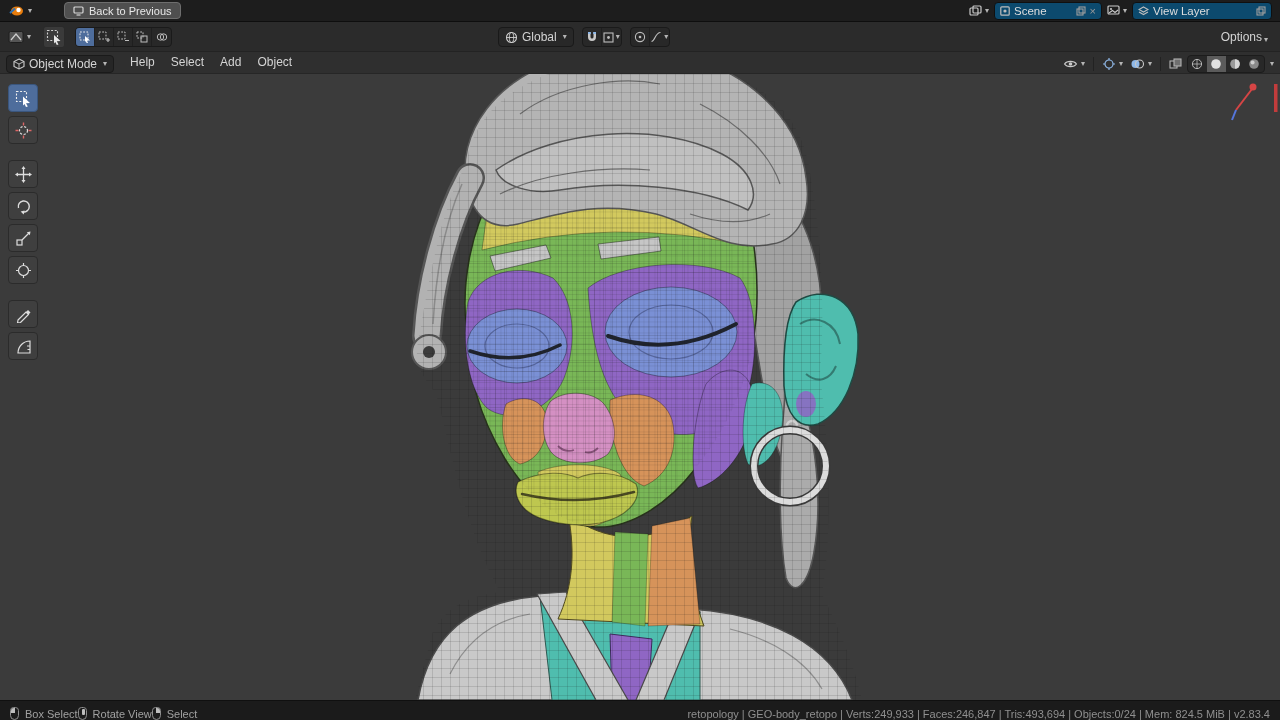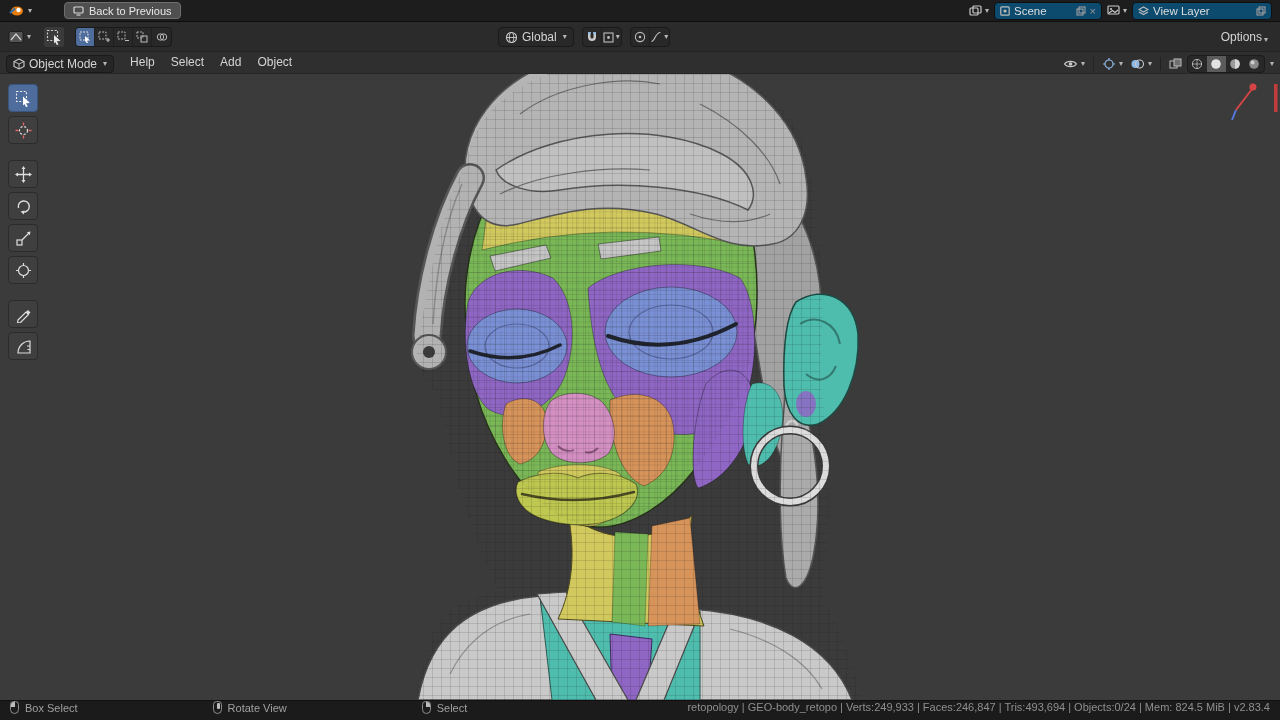--- a/index.html
+++ b/index.html
@@ -41,23 +41,23 @@
 
   
   .viewport{position:relative;height:626px;background:var(--vp_bg);overflow:hidden}
   .scene{position:absolute;inset:0}
   .ltool{position:absolute;left:8px;top:10px;display:flex;flex-direction:column;gap:4px}
   .tbtn{width:30px;height:28px;border-radius:4px;background:#3f3f3f;border:1px solid #2b2b2b;display:flex;align-items:center;justify-content:center}
   .tbtn.active{background:#4e6d9c;border-color:#3a567e}
   .tgap{height:8px}
 
   
-  .statusbar{height:20px;background:var(--status_bg);display:flex;align-items:flex-start;padding:0 10px;color:#a0a0a0;font-size:11px;border-top:1px solid #101010}
+  .statusbar{height:20px;background:var(--status_bg);display:flex;align-items:flex-end;padding:0 10px;color:#a0a0a0;font-size:11px;border-top:1px solid #101010}
   .hint{display:flex;align-items:center;gap:6px;white-space:nowrap}
-  .hint+.hint{margin-left:135px}
+  .hint+.hint{}
   .stats{margin-left:auto;color:#8f8f8f;white-space:nowrap}
   .mouse{width:9px;height:13px;border:1px solid #8d8d8d;border-radius:4px 4px 5px 5px;position:relative;display:inline-block}
   .mouse.left::before{content:"";position:absolute;left:0;top:0;width:4px;height:5px;background:#bdbdbd;border-radius:3px 0 0 0}
   .mouse.middle::before{content:"";position:absolute;left:3px;top:1px;width:3px;height:6px;background:#bdbdbd;border-radius:1px}
   .mouse.right::before{content:"";position:absolute;right:0;top:0;width:4px;height:5px;background:#bdbdbd;border-radius:0 3px 0 0}
 
   svg.ic{display:block}
 </style>
 </head>
 <body>

